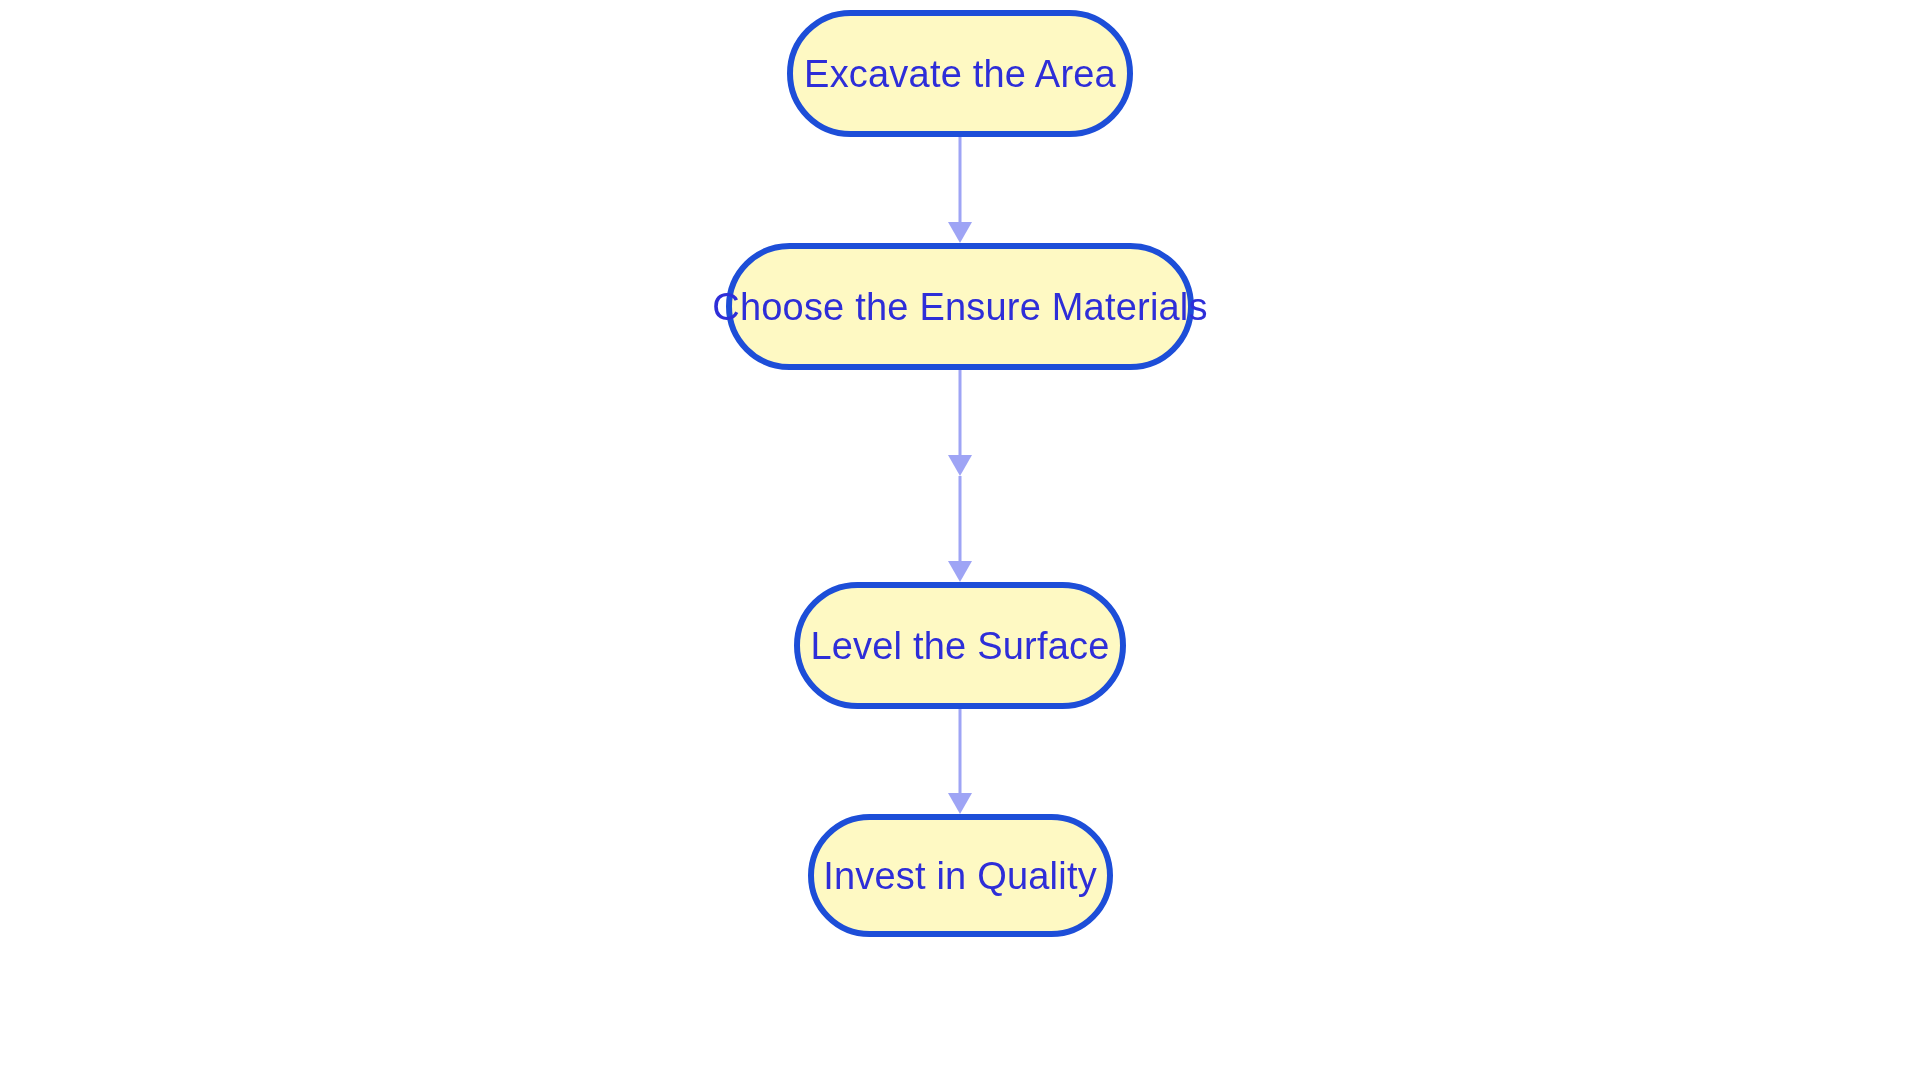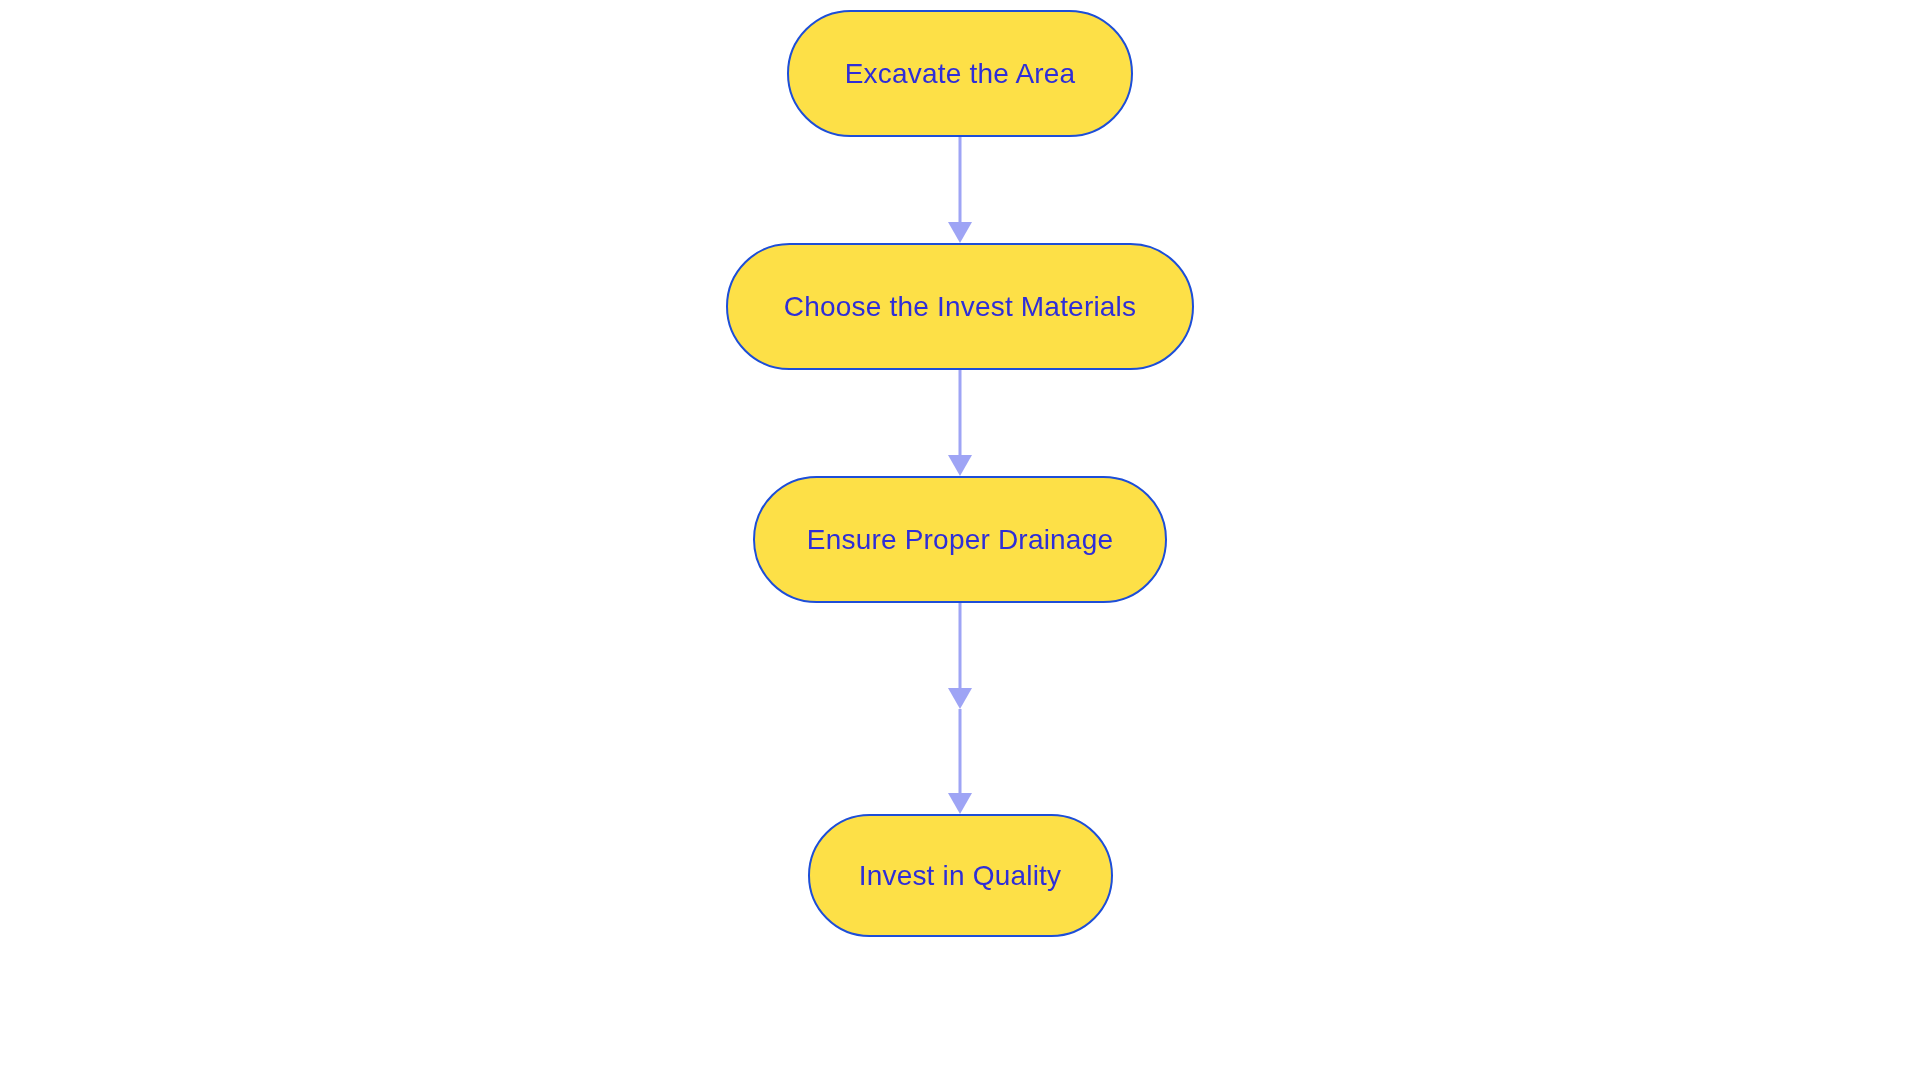--- a/index.html
+++ b/index.html
@@ -32,25 +32,25 @@
     flex-direction: column;
     align-items: center;
   }
 
   
   .node {
     box-sizing: border-box;
     display: flex;
     align-items: center;
     justify-content: center;
-    background: #fde047;
-    border: 2px solid #1d4ed8;
+    background: #fef9c3;
+    border: 6px solid #1d4ed8;
     border-radius: 999px;
     color: #2e2ed8;
-    font-size: 28px;
+    font-size: 38px;
     font-weight: 400;
     letter-spacing: 0.2px;
     line-height: 1;
     white-space: nowrap;
     text-align: center;
   }
   .node .node-label {
     display: block;
     padding: 0 34px;
     color: #2e2ed8;
@@ -100,37 +100,37 @@
     <div class="node node-1">
       <span class="node-label">Excavate the Area</span>
     </div>
 
     <div class="connector connector-1">
       <span class="conn-line"></span>
       <span class="conn-head"></span>
     </div>
 
     <div class="node node-2">
-      <span class="node-label">Choose the Invest Materials</span>
+      <span class="node-label">Choose the Ensure Materials</span>
     </div>
 
     <div class="connector connector-2">
       <span class="conn-line"></span>
       <span class="conn-head"></span>
     </div>
 
-    <div class="node node-3">
-      <span class="node-label">Ensure Proper Drainage</span>
-    </div>
 
     <div class="connector connector-3">
       <span class="conn-line"></span>
       <span class="conn-head"></span>
     </div>
 
+    <div class="node node-4">
+      <span class="node-label">Level the Surface</span>
+    </div>
 
     <div class="connector connector-4 connector-5">
       <span class="conn-line"></span>
       <span class="conn-head"></span>
     </div>
 
     <div class="node node-5">
       <span class="node-label">Invest in Quality</span>
     </div>
 

